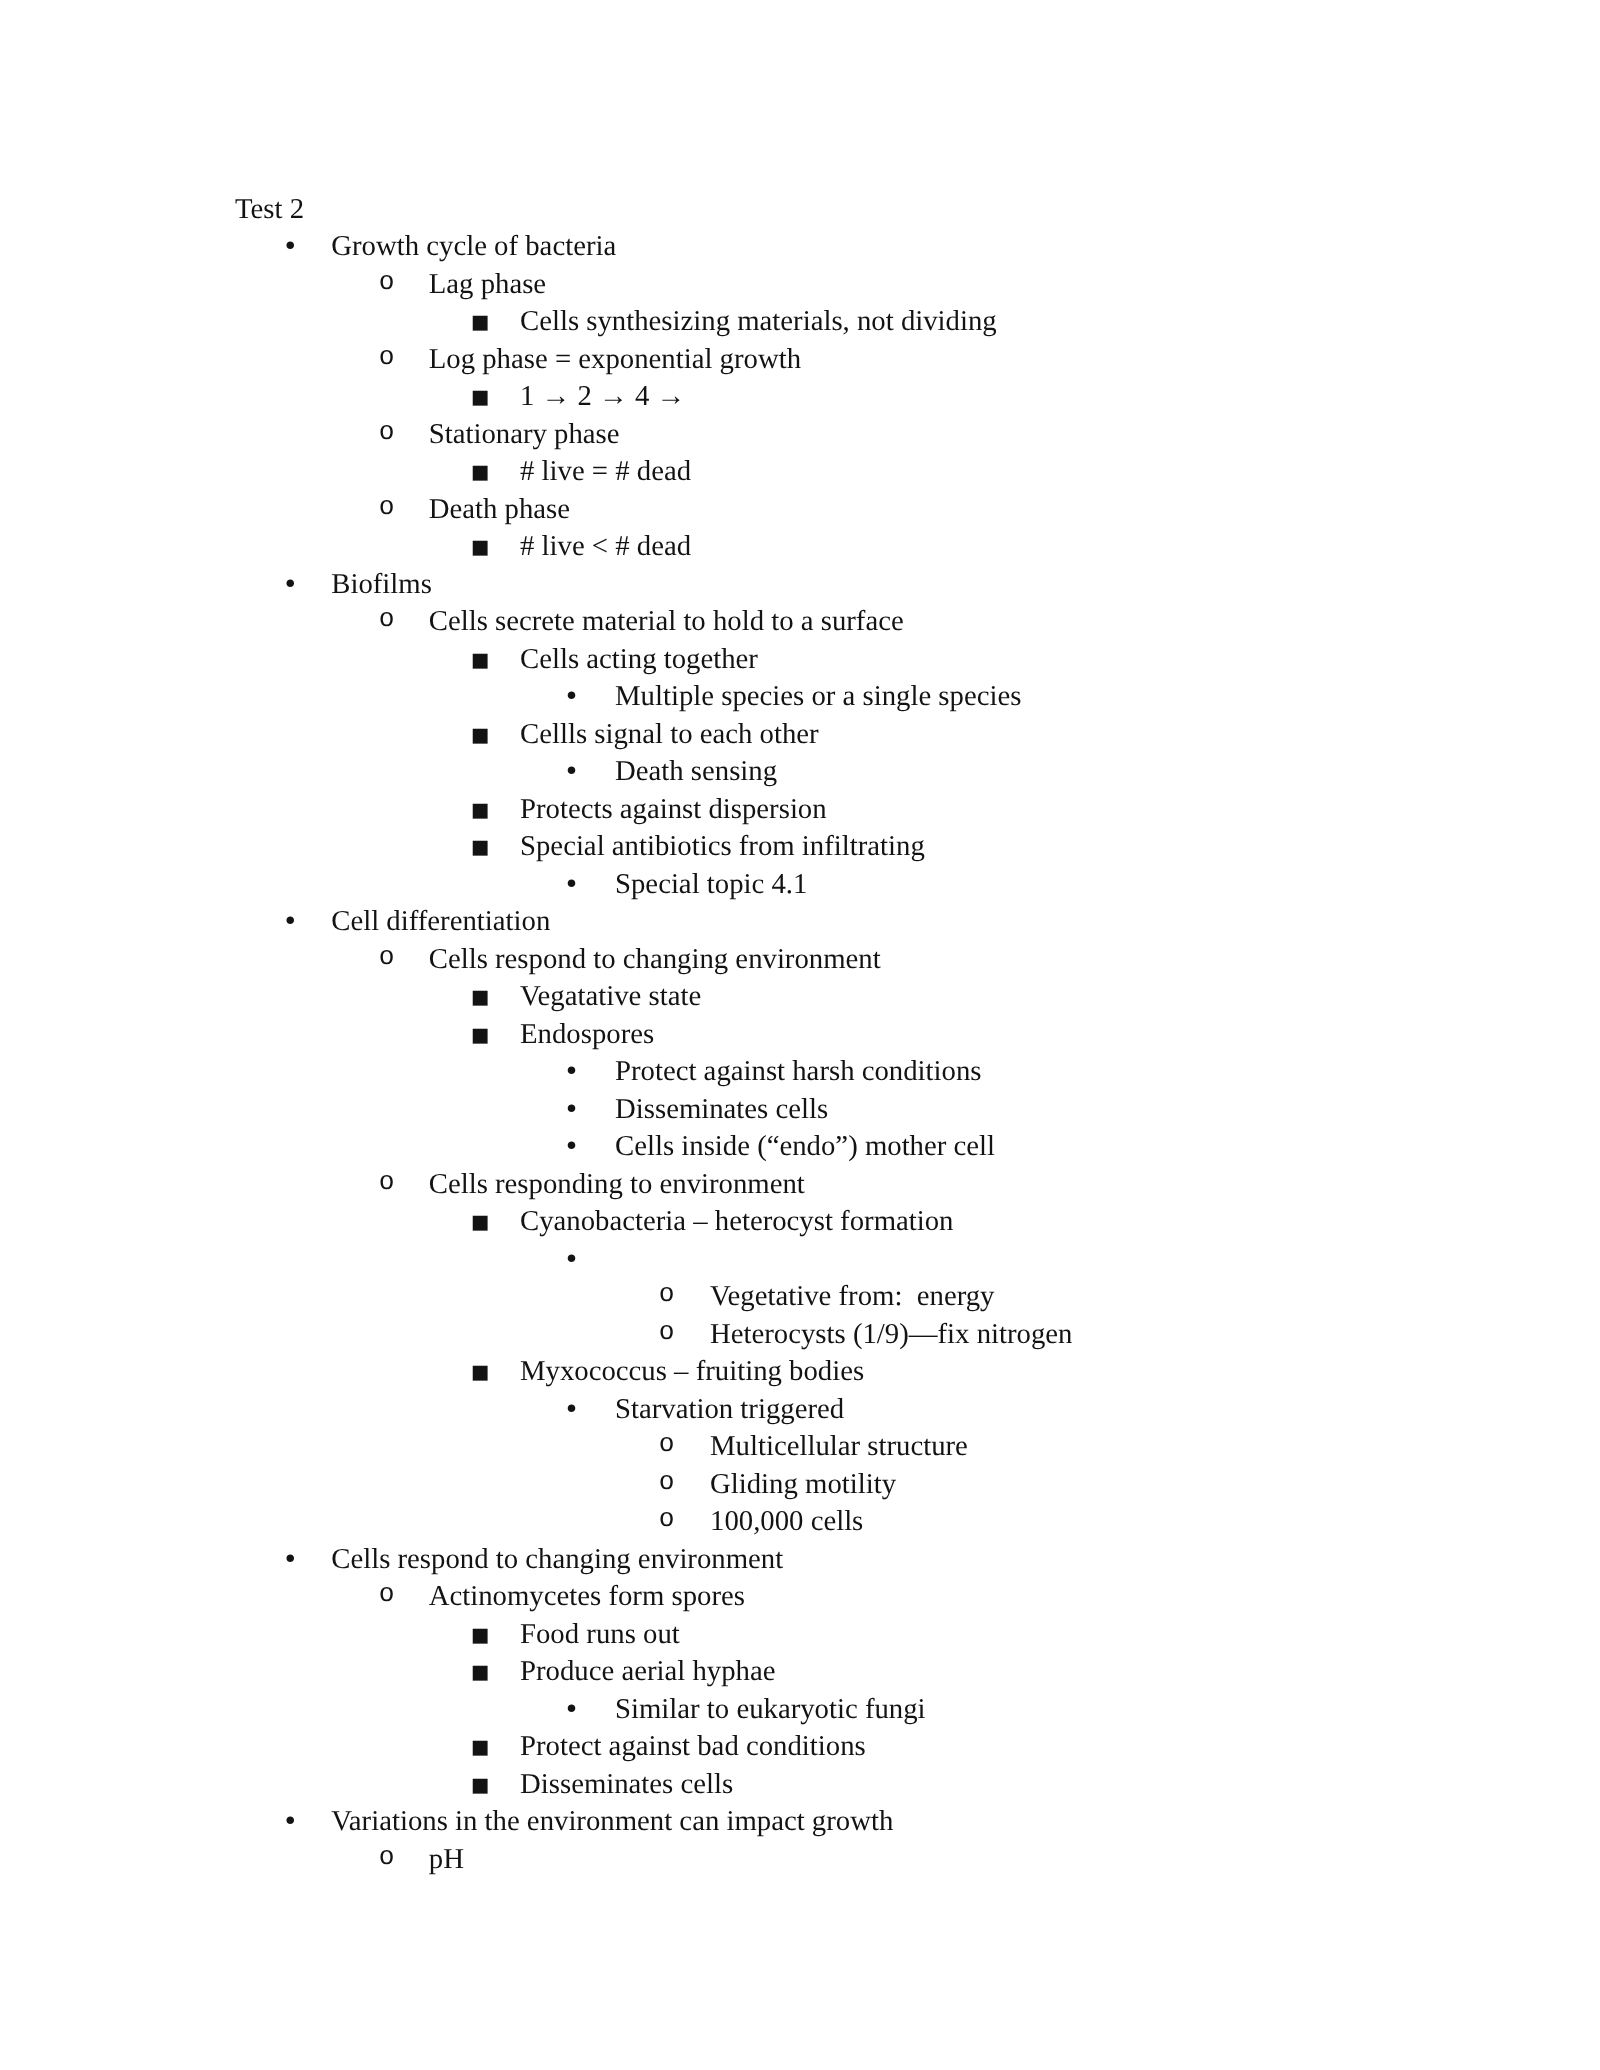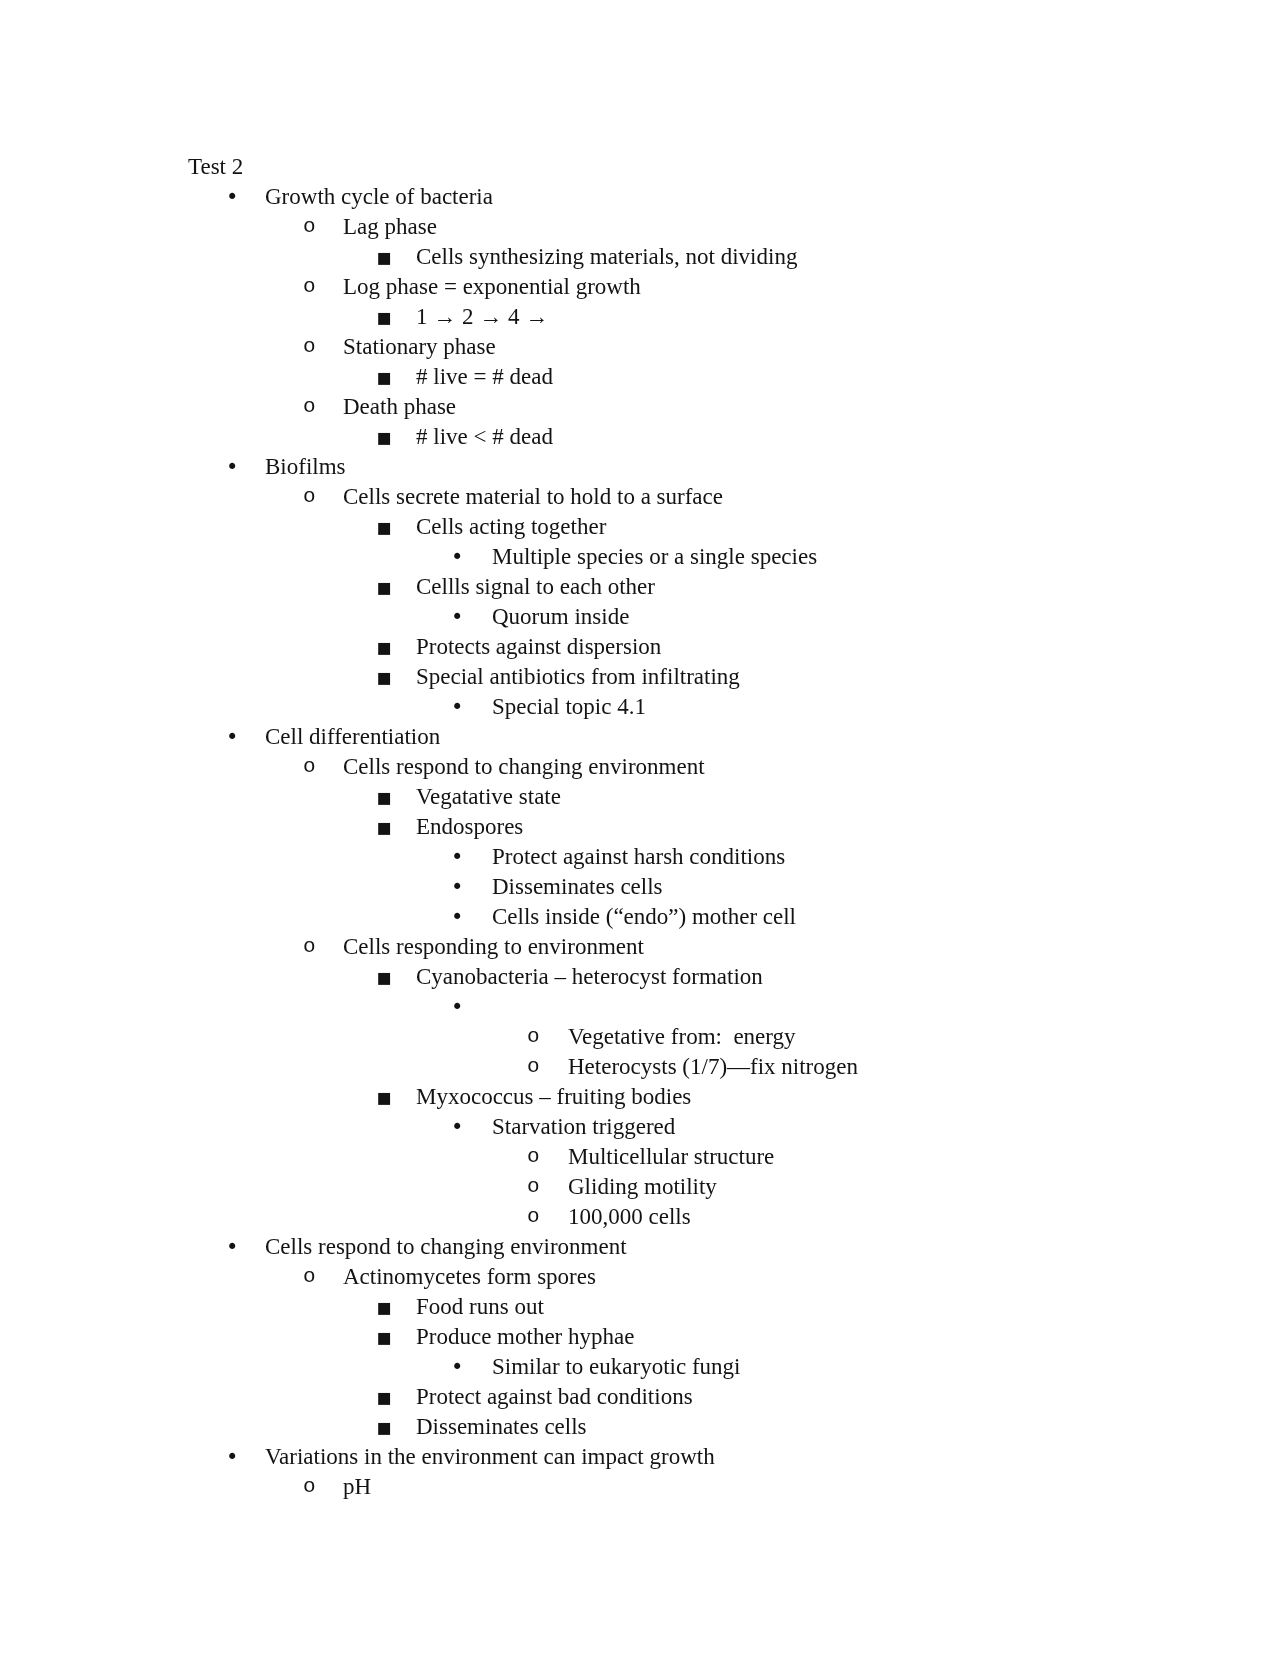--- a/index.html
+++ b/index.html
@@ -66,44 +66,44 @@
       <div class="line lv3"><span class="bullet b-sq">▪</span><span class="text">1 → 2 → 4 →</span></div>
       <div class="line lv2"><span class="bullet b-circ">o</span><span class="text">Stationary phase</span></div>
       <div class="line lv3"><span class="bullet b-sq">▪</span><span class="text"># live = # dead</span></div>
       <div class="line lv2"><span class="bullet b-circ">o</span><span class="text">Death phase</span></div>
       <div class="line lv3"><span class="bullet b-sq">▪</span><span class="text"># live &lt; # dead</span></div>
       <div class="line lv1"><span class="bullet b-disc">•</span><span class="text">Biofilms</span></div>
       <div class="line lv2"><span class="bullet b-circ">o</span><span class="text">Cells secrete material to hold to a surface</span></div>
       <div class="line lv3"><span class="bullet b-sq">▪</span><span class="text">Cells acting together</span></div>
       <div class="line lv4"><span class="bullet b-disc">•</span><span class="text">Multiple species or a single species</span></div>
       <div class="line lv3"><span class="bullet b-sq">▪</span><span class="text">Cellls signal to each other</span></div>
-      <div class="line lv4"><span class="bullet b-disc">•</span><span class="text">Quorum inside</span></div>
+      <div class="line lv4"><span class="bullet b-disc">•</span><span class="text">Death sensing</span></div>
       <div class="line lv3"><span class="bullet b-sq">▪</span><span class="text">Protects against dispersion</span></div>
       <div class="line lv3"><span class="bullet b-sq">▪</span><span class="text">Special antibiotics from infiltrating</span></div>
       <div class="line lv4"><span class="bullet b-disc">•</span><span class="text">Special topic 4.1</span></div>
       <div class="line lv1"><span class="bullet b-disc">•</span><span class="text">Cell differentiation</span></div>
       <div class="line lv2"><span class="bullet b-circ">o</span><span class="text">Cells respond to changing environment</span></div>
       <div class="line lv3"><span class="bullet b-sq">▪</span><span class="text">Vegatative state</span></div>
       <div class="line lv3"><span class="bullet b-sq">▪</span><span class="text">Endospores</span></div>
       <div class="line lv4"><span class="bullet b-disc">•</span><span class="text">Protect against harsh conditions</span></div>
       <div class="line lv4"><span class="bullet b-disc">•</span><span class="text">Disseminates cells</span></div>
       <div class="line lv4"><span class="bullet b-disc">•</span><span class="text">Cells inside (“endo”) mother cell</span></div>
       <div class="line lv2"><span class="bullet b-circ">o</span><span class="text">Cells responding to environment</span></div>
       <div class="line lv3"><span class="bullet b-sq">▪</span><span class="text">Cyanobacteria – heterocyst formation</span></div>
       <div class="line lv4"><span class="bullet b-disc">•</span></div>
       <div class="line lv5"><span class="bullet b-circ">o</span><span class="text">Vegetative from:  energy</span></div>
-      <div class="line lv5"><span class="bullet b-circ">o</span><span class="text">Heterocysts (1/7)—fix nitrogen</span></div>
+      <div class="line lv5"><span class="bullet b-circ">o</span><span class="text">Heterocysts (1/9)—fix nitrogen</span></div>
       <div class="line lv3"><span class="bullet b-sq">▪</span><span class="text">Myxococcus – fruiting bodies</span></div>
       <div class="line lv4"><span class="bullet b-disc">•</span><span class="text">Starvation triggered</span></div>
       <div class="line lv5"><span class="bullet b-circ">o</span><span class="text">Multicellular structure</span></div>
       <div class="line lv5"><span class="bullet b-circ">o</span><span class="text">Gliding motility</span></div>
       <div class="line lv5"><span class="bullet b-circ">o</span><span class="text">100,000 cells</span></div>
       <div class="line lv1"><span class="bullet b-disc">•</span><span class="text">Cells respond to changing environment</span></div>
       <div class="line lv2"><span class="bullet b-circ">o</span><span class="text">Actinomycetes form spores</span></div>
       <div class="line lv3"><span class="bullet b-sq">▪</span><span class="text">Food runs out</span></div>
-      <div class="line lv3"><span class="bullet b-sq">▪</span><span class="text">Produce mother hyphae</span></div>
+      <div class="line lv3"><span class="bullet b-sq">▪</span><span class="text">Produce aerial hyphae</span></div>
       <div class="line lv4"><span class="bullet b-disc">•</span><span class="text">Similar to eukaryotic fungi</span></div>
       <div class="line lv3"><span class="bullet b-sq">▪</span><span class="text">Protect against bad conditions</span></div>
       <div class="line lv3"><span class="bullet b-sq">▪</span><span class="text">Disseminates cells</span></div>
       <div class="line lv1"><span class="bullet b-disc">•</span><span class="text">Variations in the environment can impact growth</span></div>
       <div class="line lv2"><span class="bullet b-circ">o</span><span class="text">pH</span></div>
     </div>
 </main>
 
 </body></html>

